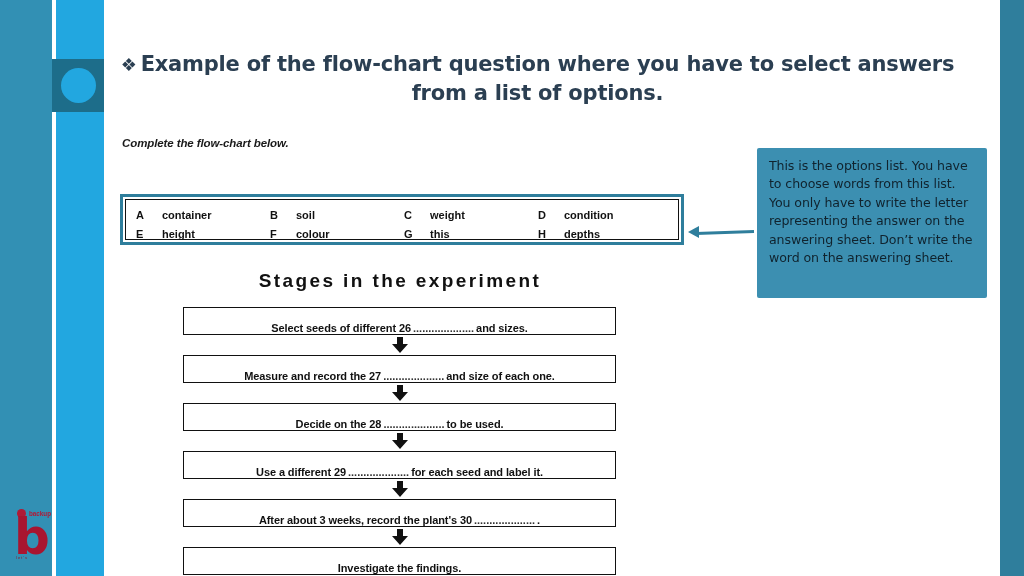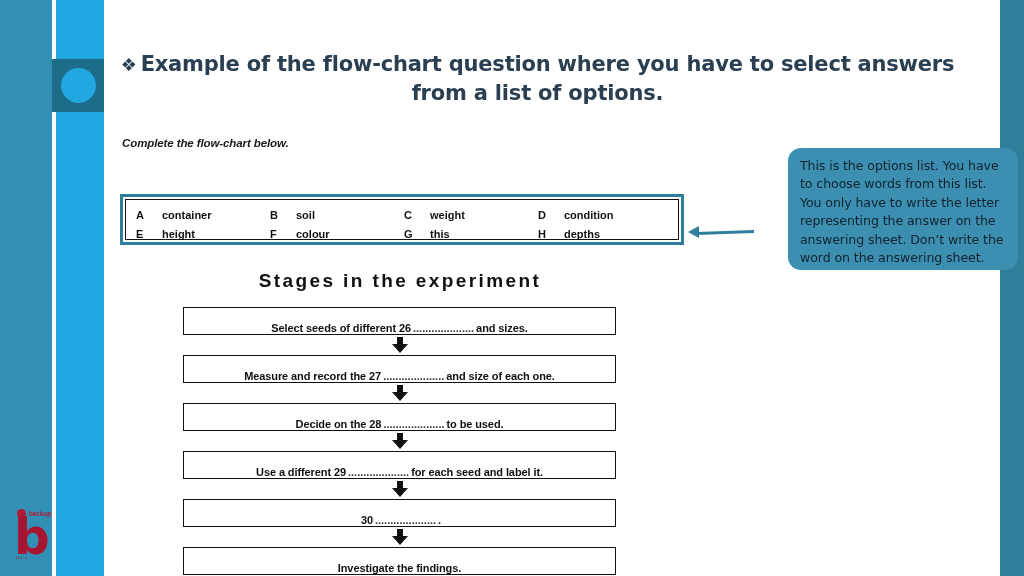--- a/index.html
+++ b/index.html
@@ -167,24 +167,24 @@
     flex: none;
   }
   .opt .word {
     font-weight: bold;
     font-family: "Liberation Sans", sans-serif;
   }
 
   
   .callout {
     position: absolute;
-    left: 788px; top: 148px;
-    width: 230px; height: 122px;
+    left: 757px; top: 148px;
+    width: 230px; height: 150px;
     background: #3c8fb1;
-    border-radius: 13px;
+    border-radius: 2px;
     box-sizing: border-box;
     padding: 9px 10px 0 12px;
   }
   .callout p {
     margin: 0;
     color: #10232e;
     font-family: "DejaVu Sans", sans-serif;
     font-size: 12.6px;
     line-height: 18.4px;
     letter-spacing: -0.1px;
@@ -373,21 +373,21 @@
       <span>Use a different</span>&nbsp;<span class="num">29</span><span class="dots">....................</span><span>for each seed and label it.</span>
     </div>
 
     <div class="arrow-wrap">
       <svg class="down-arrow" viewBox="0 0 18 17">
         <polygon points="6,0 12,0 12,7 17,7 9,16 1,7 6,7" fill="#111"></polygon>
       </svg>
     </div>
 
     <div class="flow-box">
-      &nbsp;<span class="num">30</span><span class="dots">....................</span><span>.</span>
+      <span>After about 3 weeks, record the plant's</span>&nbsp;<span class="num">30</span><span class="dots">....................</span><span>.</span>
     </div>
 
     <div class="arrow-wrap">
       <svg class="down-arrow" viewBox="0 0 18 17">
         <polygon points="6,0 12,0 12,7 17,7 9,16 1,7 6,7" fill="#111"></polygon>
       </svg>
     </div>
 
     <div class="flow-box">
       <span>Investigate the findings.</span>

